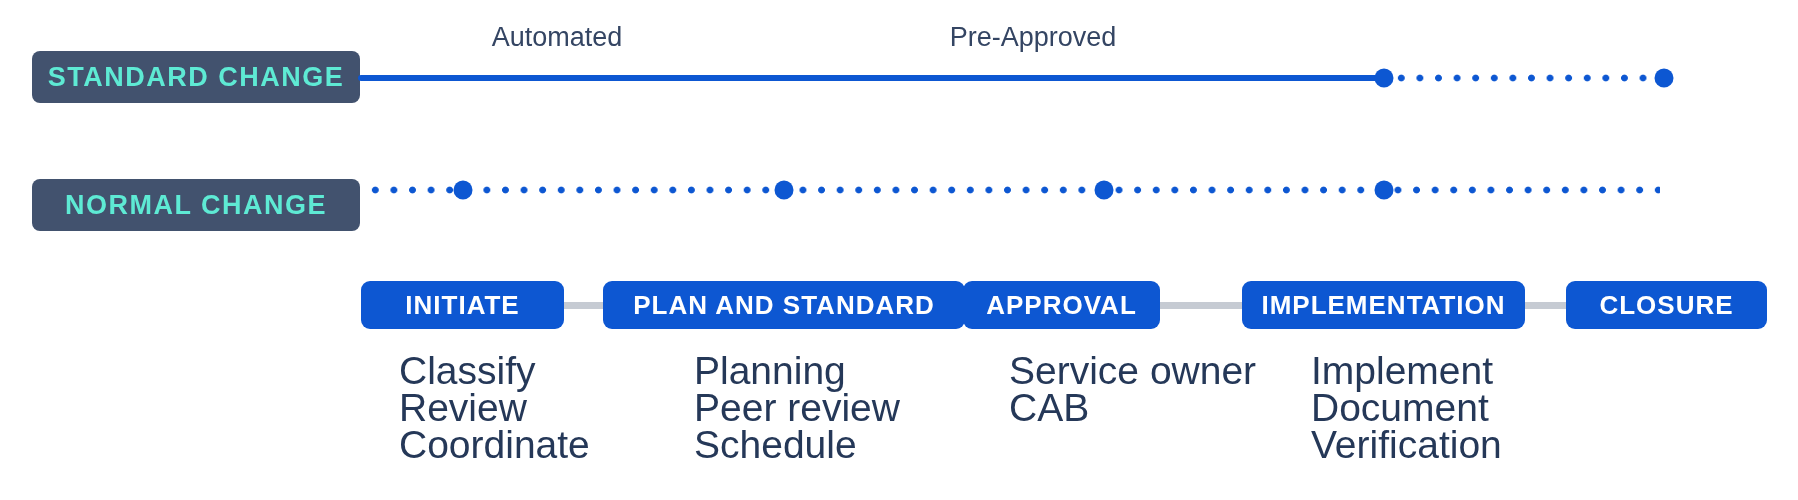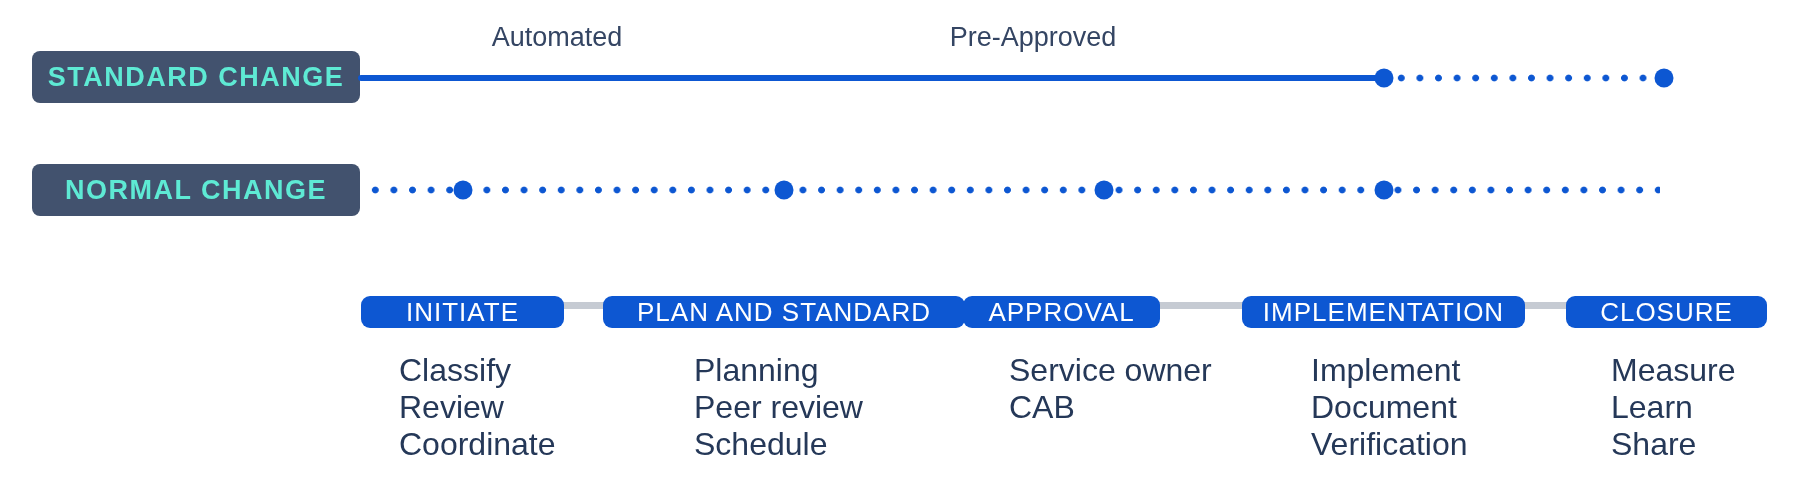--- a/index.html
+++ b/index.html
@@ -52,53 +52,52 @@
     background:var(--blue);
     transform:translate(-50%,-50%);
   }
   
   .stage-connector{
     position:absolute;top:302px;height:7px;
     background:var(--connector);
     z-index:0;
   }
   .stage-btn{
-    position:absolute;top:281px;height:32px;
+    position:absolute;top:281px;height:48px;
     background:var(--blue);
     border-radius:9px;
-    color:#fff;font-size:26px;font-weight:400;letter-spacing:1px;
+    color:#fff;font-size:26px;font-weight:700;letter-spacing:1px;
     display:flex;align-items:center;justify-content:center;
     white-space:nowrap;
     z-index:1;
-    margin-top:15px;
   }
   
   .stage-list{
     position:absolute;top:352px;
-    font-size:32px;line-height:37px;
+    font-size:39px;line-height:37px;
     color:var(--list-text);
     white-space:nowrap;
   }
   .stage-list span{display:block;}
 </style>
 </head>
 <body>
 
 <div class="canvas">
 
   <div class="phase-label" style="left:557px;">Automated</div>
   <div class="phase-label" style="left:1033px;">Pre-Approved</div>
 
   <div class="badge" style="top:51px;">STANDARD CHANGE</div>
   <div class="solid-line" style="left:358px;top:75px;width:1026px;"></div>
   <div class="dotted-line" style="left:1392px;top:68px;width:262px;"></div>
   <div class="big-dot" style="left:1384px;top:78px;"></div>
   <div class="big-dot" style="left:1664px;top:78px;"></div>
 
-  <div class="badge" style="top:164px;text-align:center;">NORMAL CHANGE</div>
+  <div class="badge" style="top:179px;text-align:center;">NORMAL CHANGE</div>
   <div class="dotted-line" style="left:366px;top:180px;width:1294px;"></div>
   <div class="big-dot" style="left:463px;top:190px;"></div>
   <div class="big-dot" style="left:784px;top:190px;"></div>
   <div class="big-dot" style="left:1104px;top:190px;"></div>
   <div class="big-dot" style="left:1384px;top:190px;"></div>
 
   <div class="stage-connector" style="left:460px;width:1210px;"></div>
 
   <div class="stage-btn" style="left:361px;width:203px;">INITIATE</div>
   <div class="stage-btn" style="left:603px;width:362px;">PLAN AND STANDARD</div>
@@ -118,19 +117,14 @@
   </div>
   <div class="stage-list" style="left:1009px;">
     <span>Service owner</span>
     <span>CAB</span>
   </div>
   <div class="stage-list" style="left:1311px;">
     <span>Implement</span>
     <span>Document</span>
     <span>Verification</span>
   </div>
-  <div class="stage-list" style="left:1611px;">
-    <span>Measure</span>
-    <span>Learn</span>
-    <span>Share</span>
-  </div>
 
 </div>
 
 </body></html>

